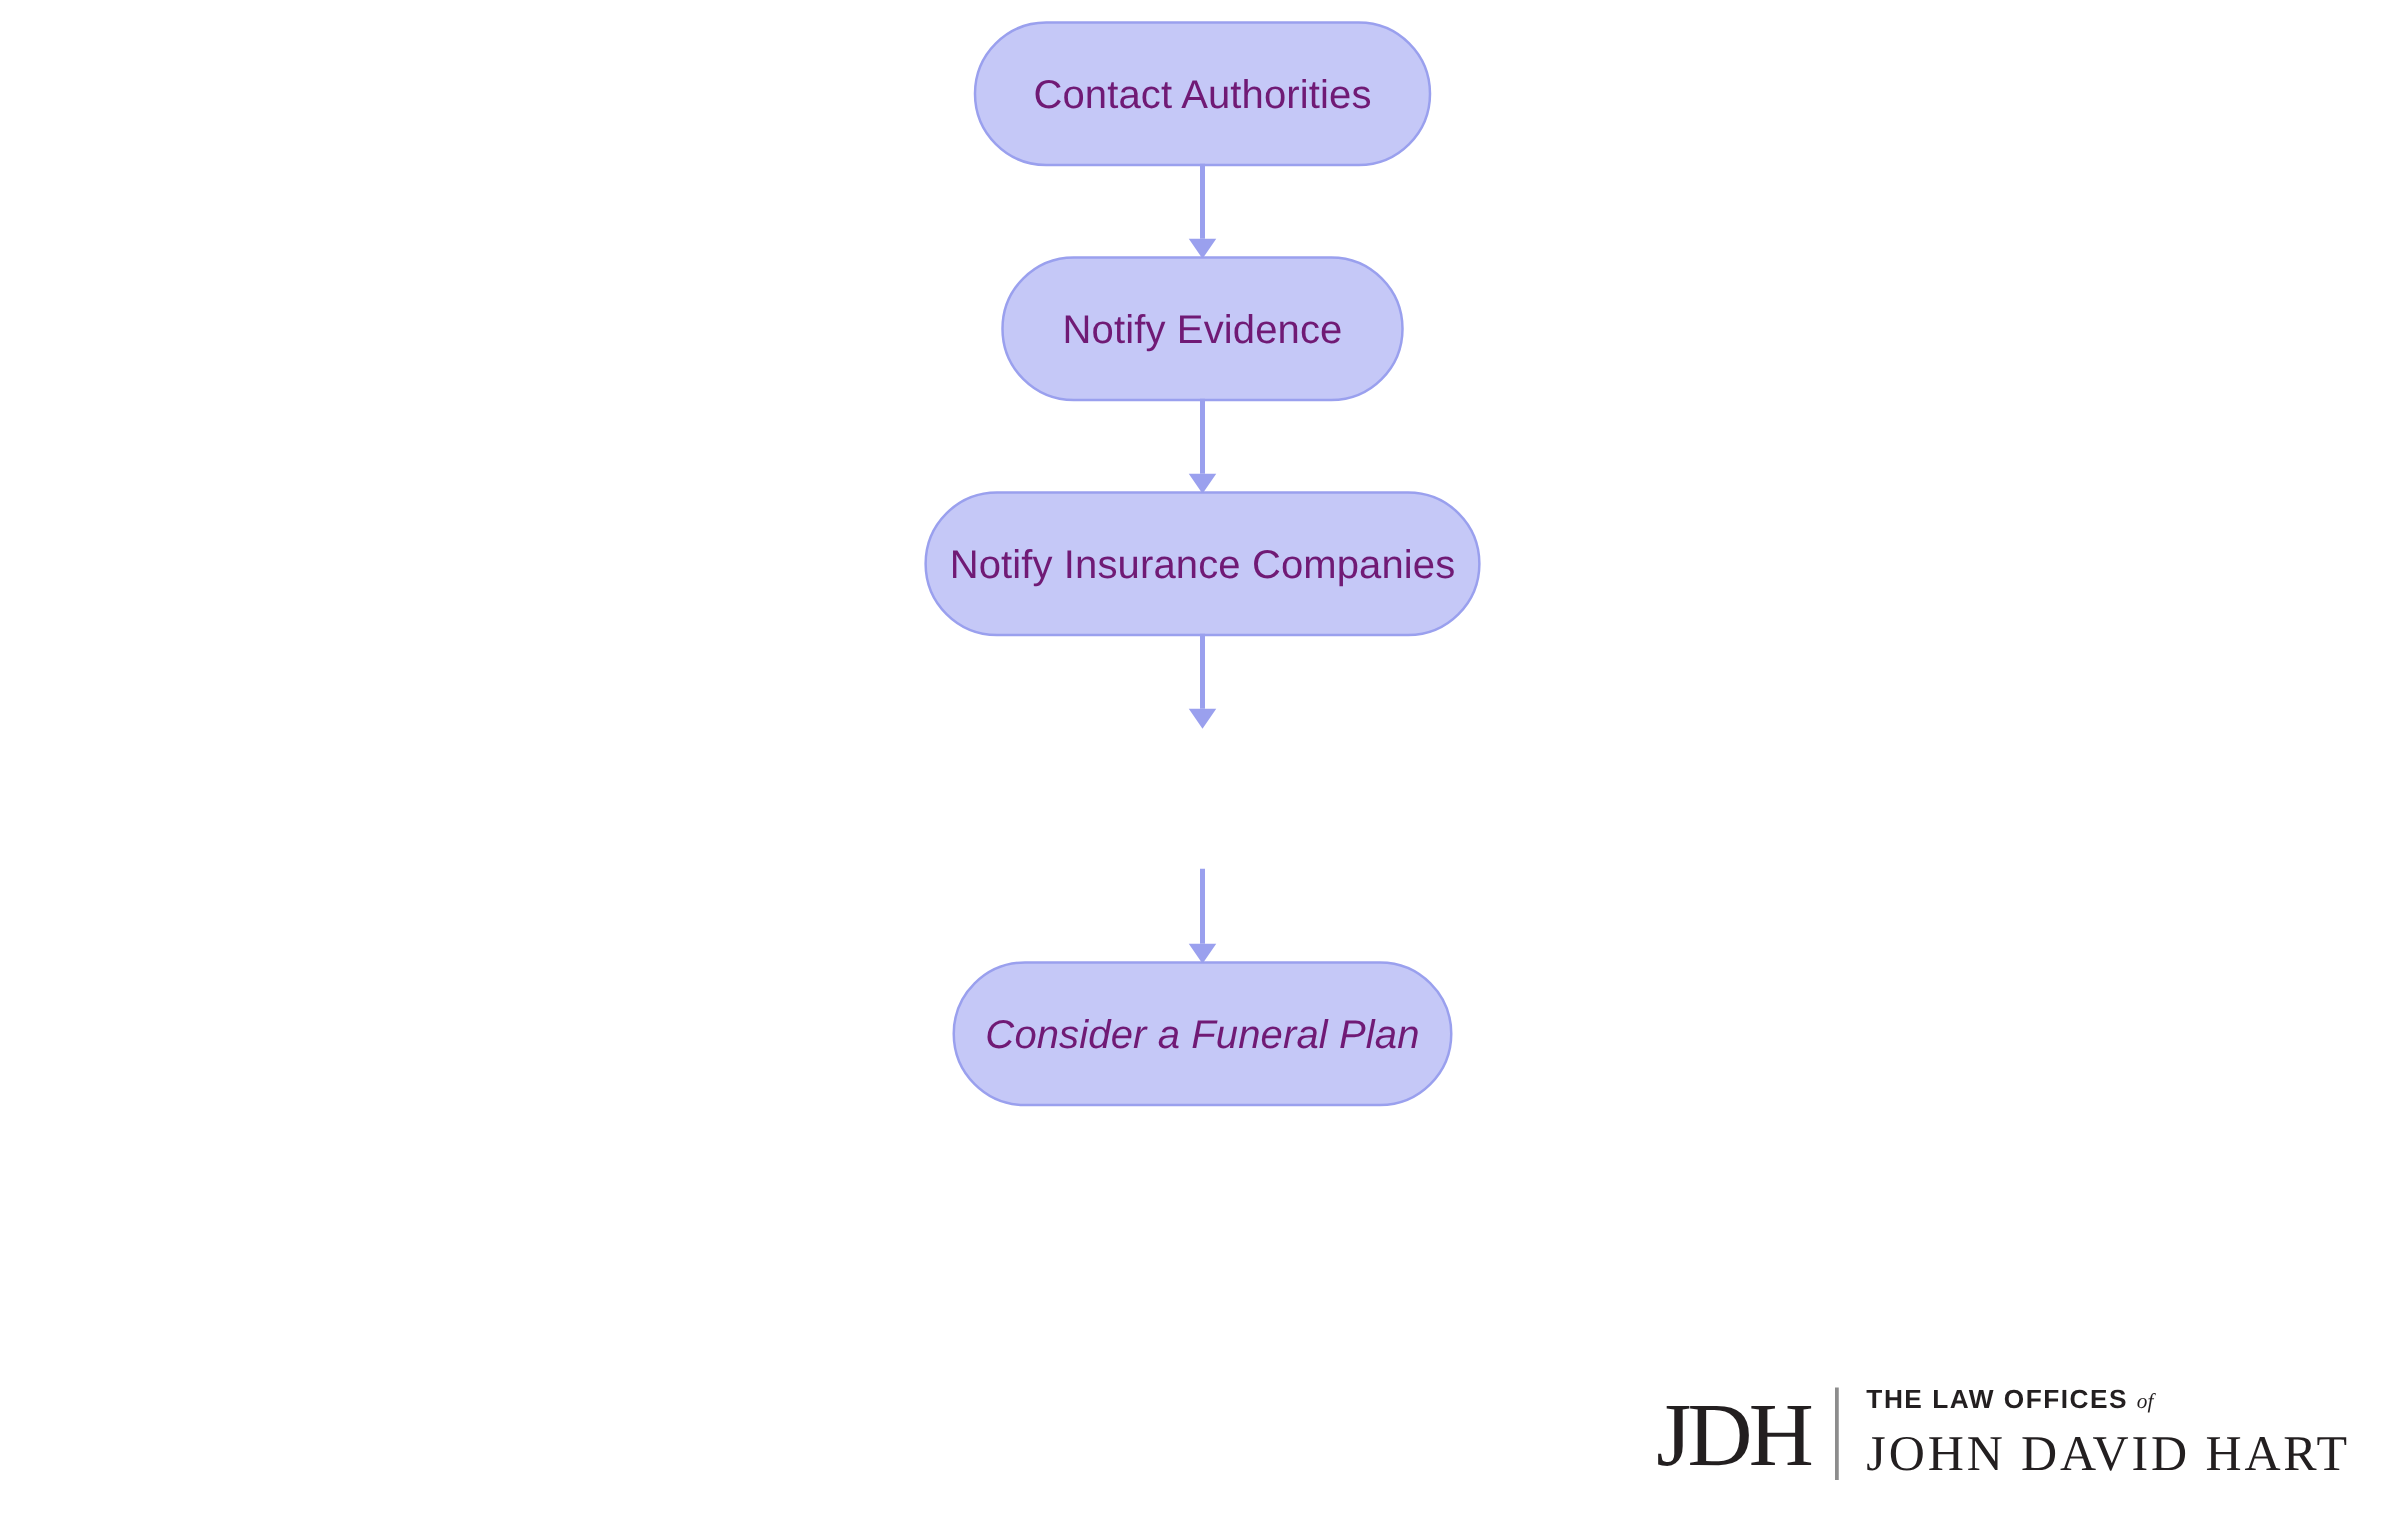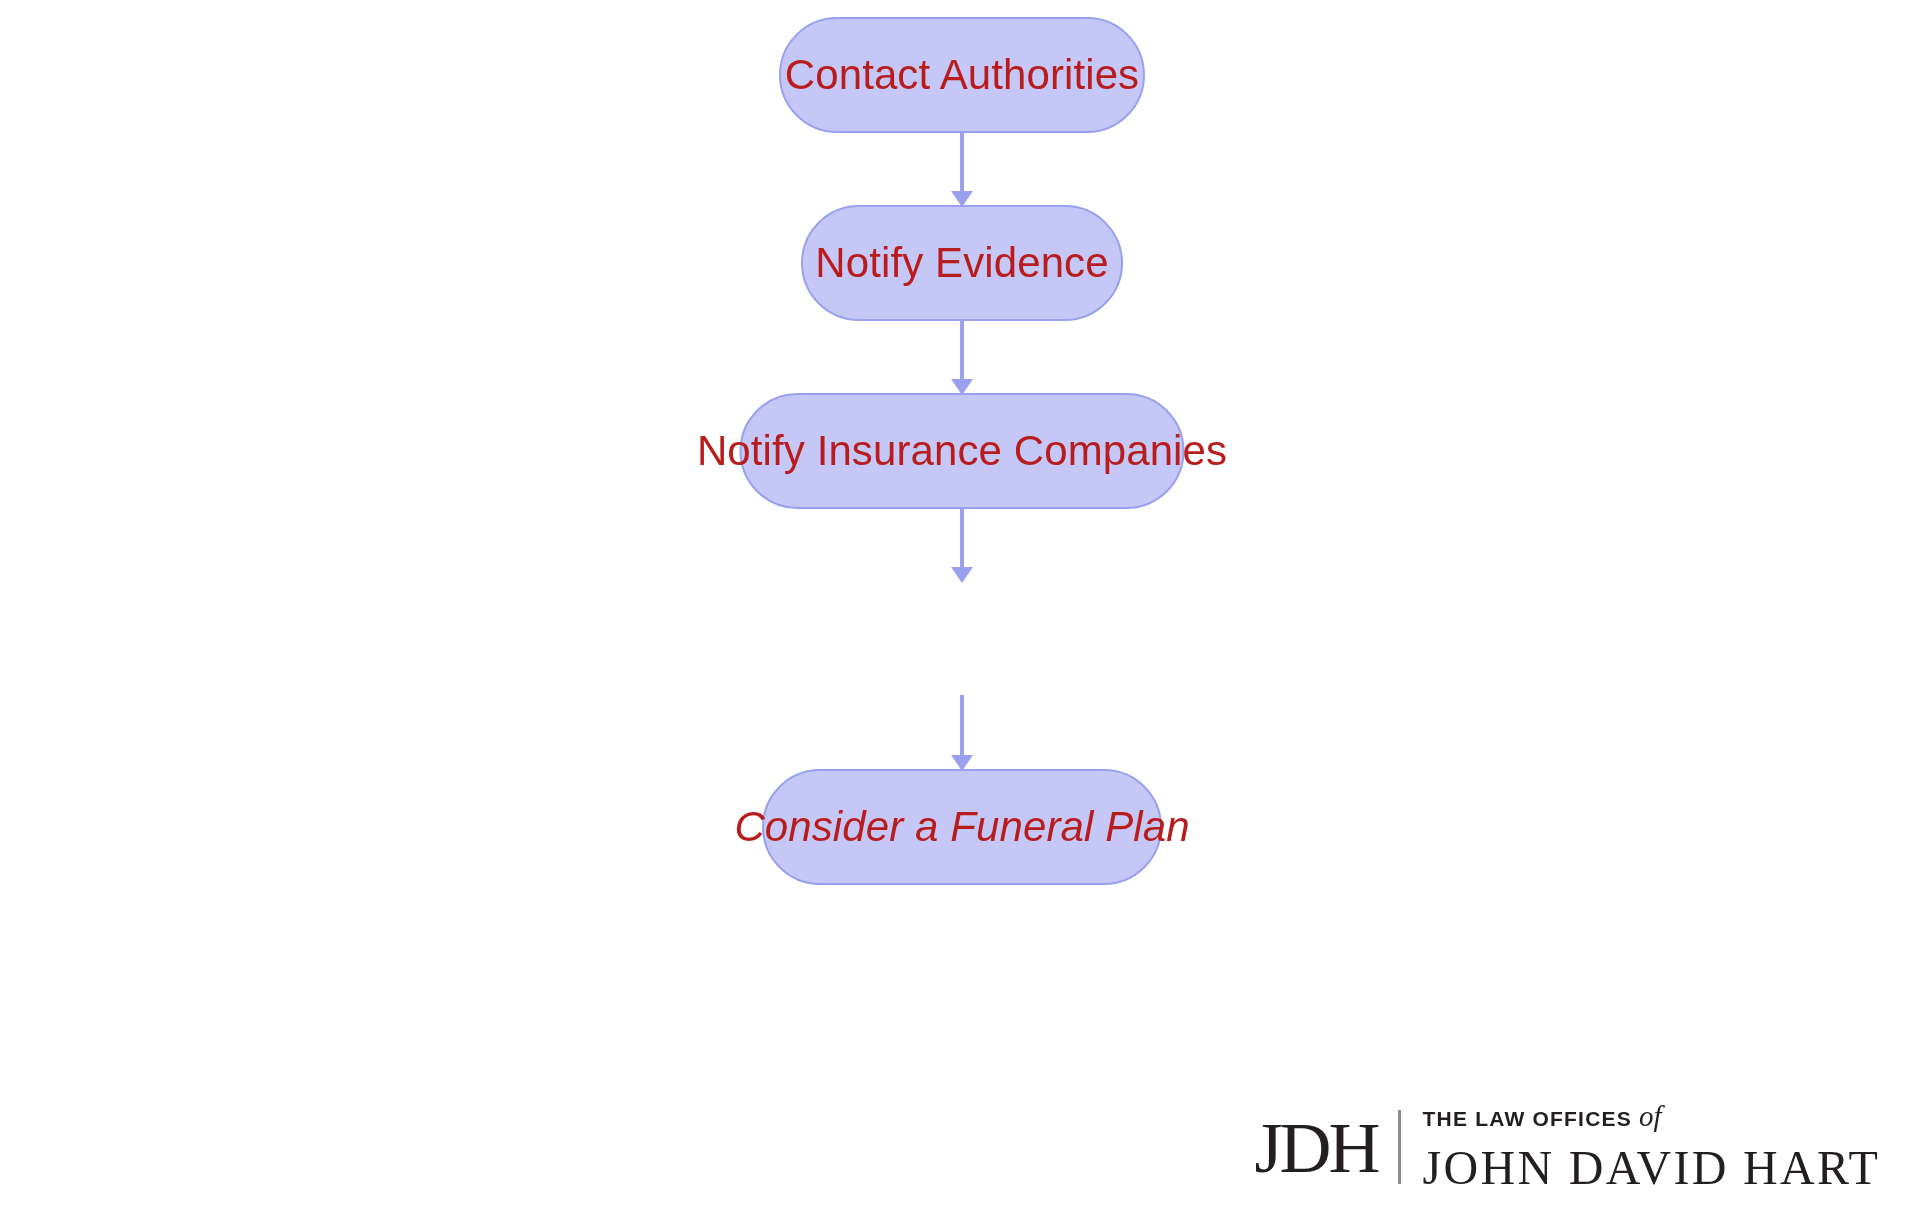--- a/index.html
+++ b/index.html
@@ -31,23 +31,23 @@
     background: #c5c8f7;
     border: 2px solid #9aa0ee;
     display: flex;
     align-items: center;
     justify-content: center;
     left: 50%;
     transform: translateX(-50%);
     margin-left: 2px;
   }
   .flow-node .node-label {
-    color: #b91c1c;
+    color: #701a75;
     font-family: "Liberation Sans", sans-serif;
-    font-size: 42px;
+    font-size: 32px;
     font-weight: 400;
     letter-spacing: 0.1px;
     line-height: 1;
     white-space: nowrap;
   }
 
   .node-0 { top: 17px;   width: 366px; }
   .node-1 { top: 205px;  width: 322px; }
   .node-2 { top: 393px;  width: 445px; }
   .node-3 { top: 581px;  width: 554px; }
@@ -127,26 +127,26 @@
     font-weight: 700;
     letter-spacing: 1.2px;
     color: #231f20;
     white-space: nowrap;
     margin-bottom: 7px;
   }
   #brand-logo .logo-tagline .tagline-of {
     font-family: "Liberation Serif", serif;
     font-style: italic;
     font-weight: 400;
-    font-size: 29px;
+    font-size: 17px;
     letter-spacing: 0;
   }
   #brand-logo .logo-name {
     font-family: "Liberation Serif", serif;
-    font-size: 48px;
+    font-size: 40px;
     font-weight: 400;
     letter-spacing: 2.3px;
     color: #231f20;
     white-space: nowrap;
   }
 </style>
 </head>
 <body>
 
 <div id="flowchart-canvas">

